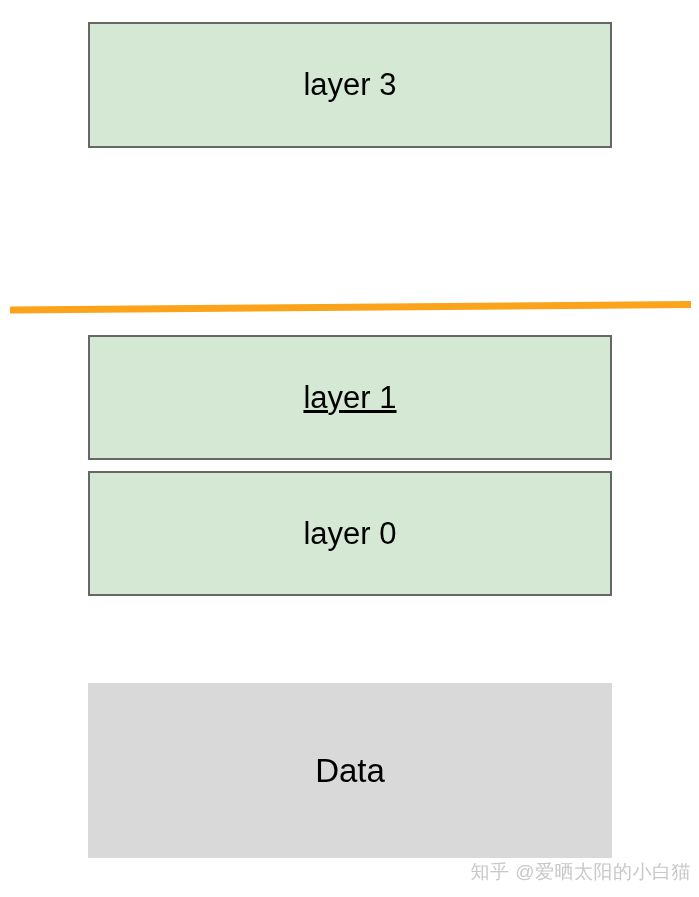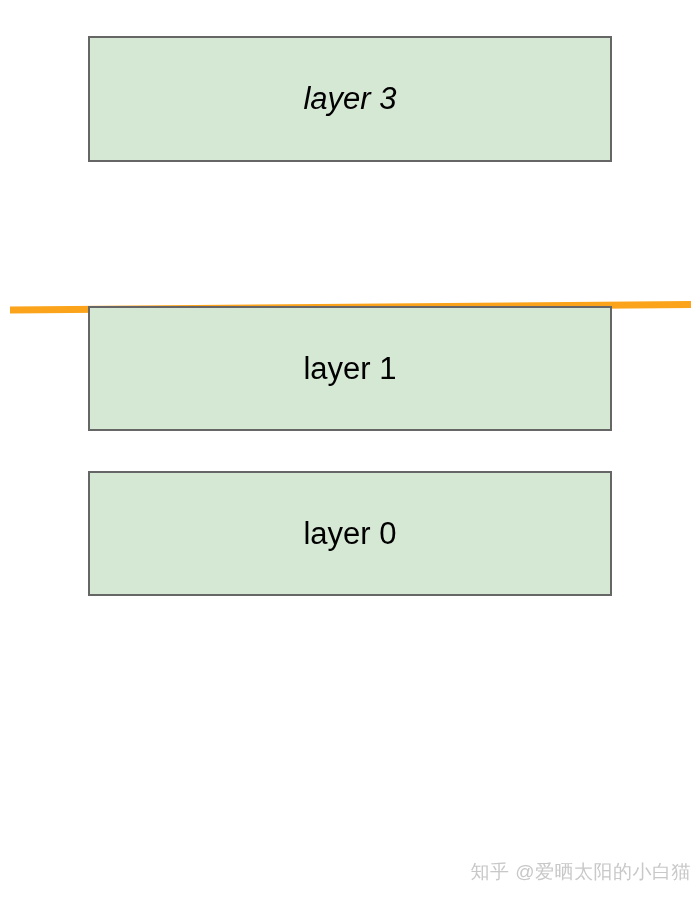--- a/index.html
+++ b/index.html
@@ -28,23 +28,23 @@
     width: 524px;
     height: 126px;
     background: var(--layer-fill);
     border: 2px solid var(--layer-border);
     display: flex;
     align-items: center;
     justify-content: center;
     font-size: 31px;
     color: var(--text);
   }
-  .layer-3 { top: 36px; font-style: italic; }
+  .layer-3 { top: 22px; }
   .layer-2 { top: 172px; }
-  .layer-1 { top: 306px; height: 125px; }
+  .layer-1 { top: 335px; height: 125px; text-decoration: underline; }
   .layer-0 { top: 471px; height: 125px; justify-content: center; }
 
   .data-box {
     position: absolute;
     left: 88px;
     top: 683px;
     width: 524px;
     height: 175px;
     background: var(--data-fill);
     border: none;
@@ -91,16 +91,19 @@
   </svg>
 
   <div class="layer-box layer-1">
     <span>layer 1</span>
   </div>
 
   <div class="layer-box layer-0">
     <span>layer 0</span>
   </div>
 
+  <div class="data-box">
+    <span>Data</span>
+  </div>
 
   <div class="watermark">知乎 @爱晒太阳的小白猫</div>
 
 </div>
 
 </body></html>

